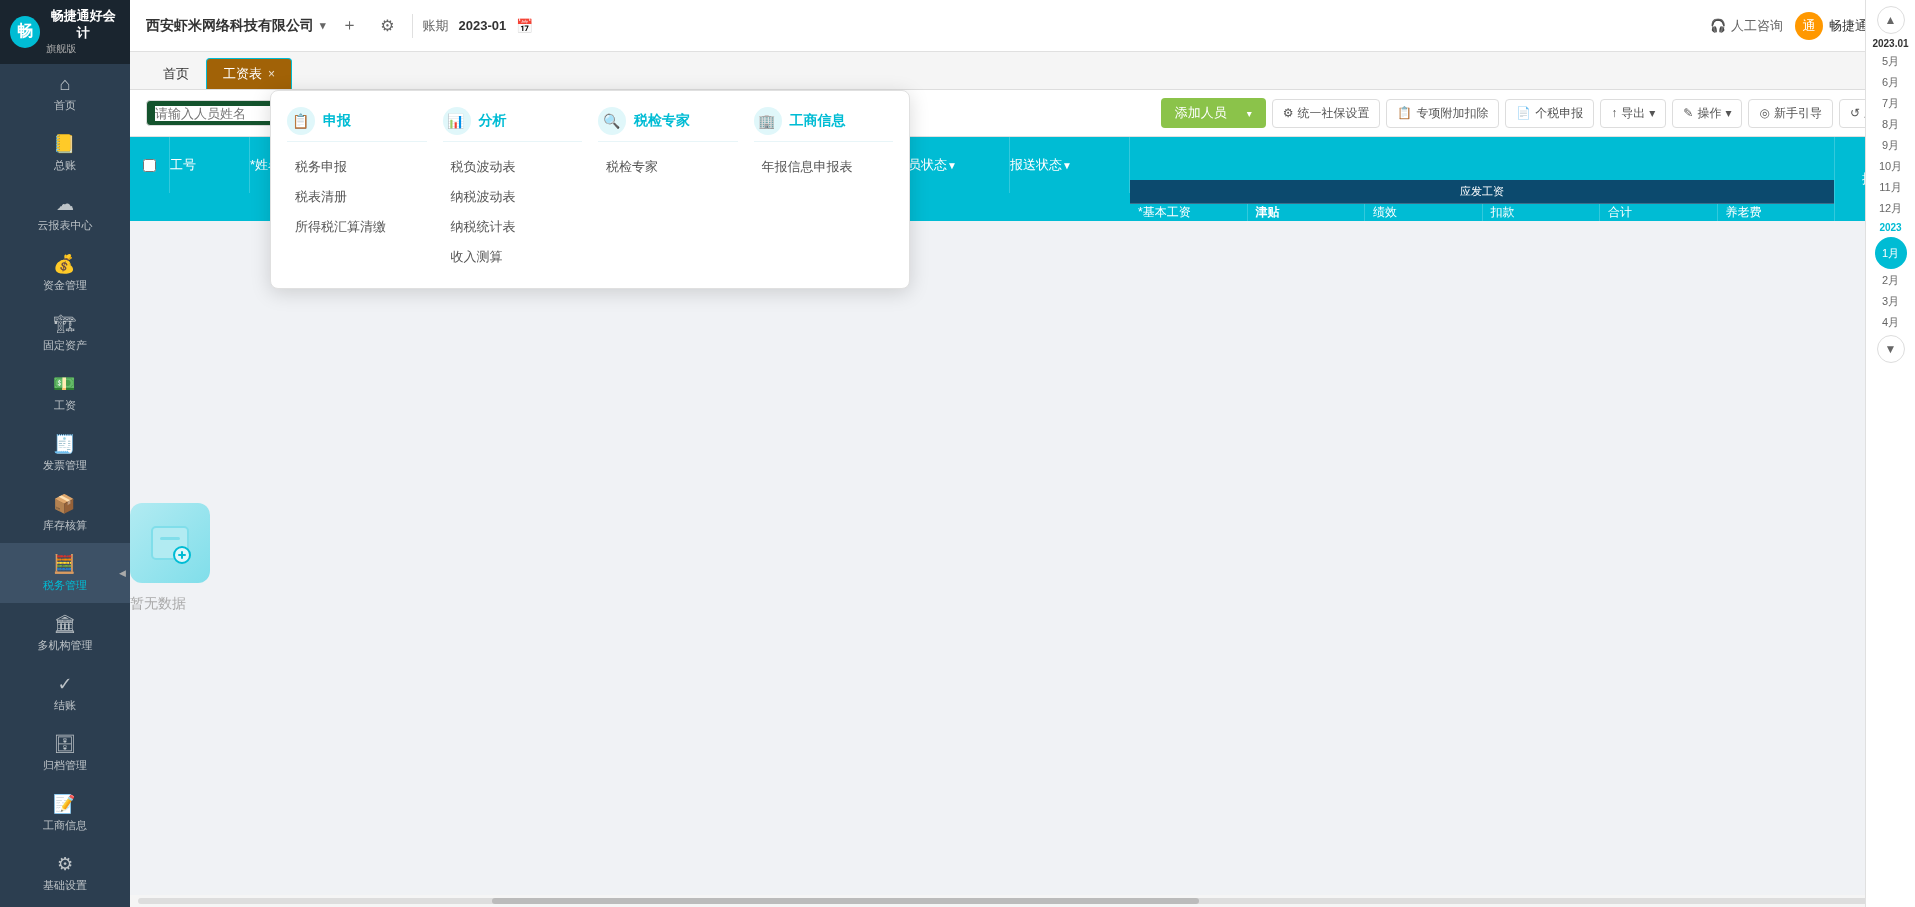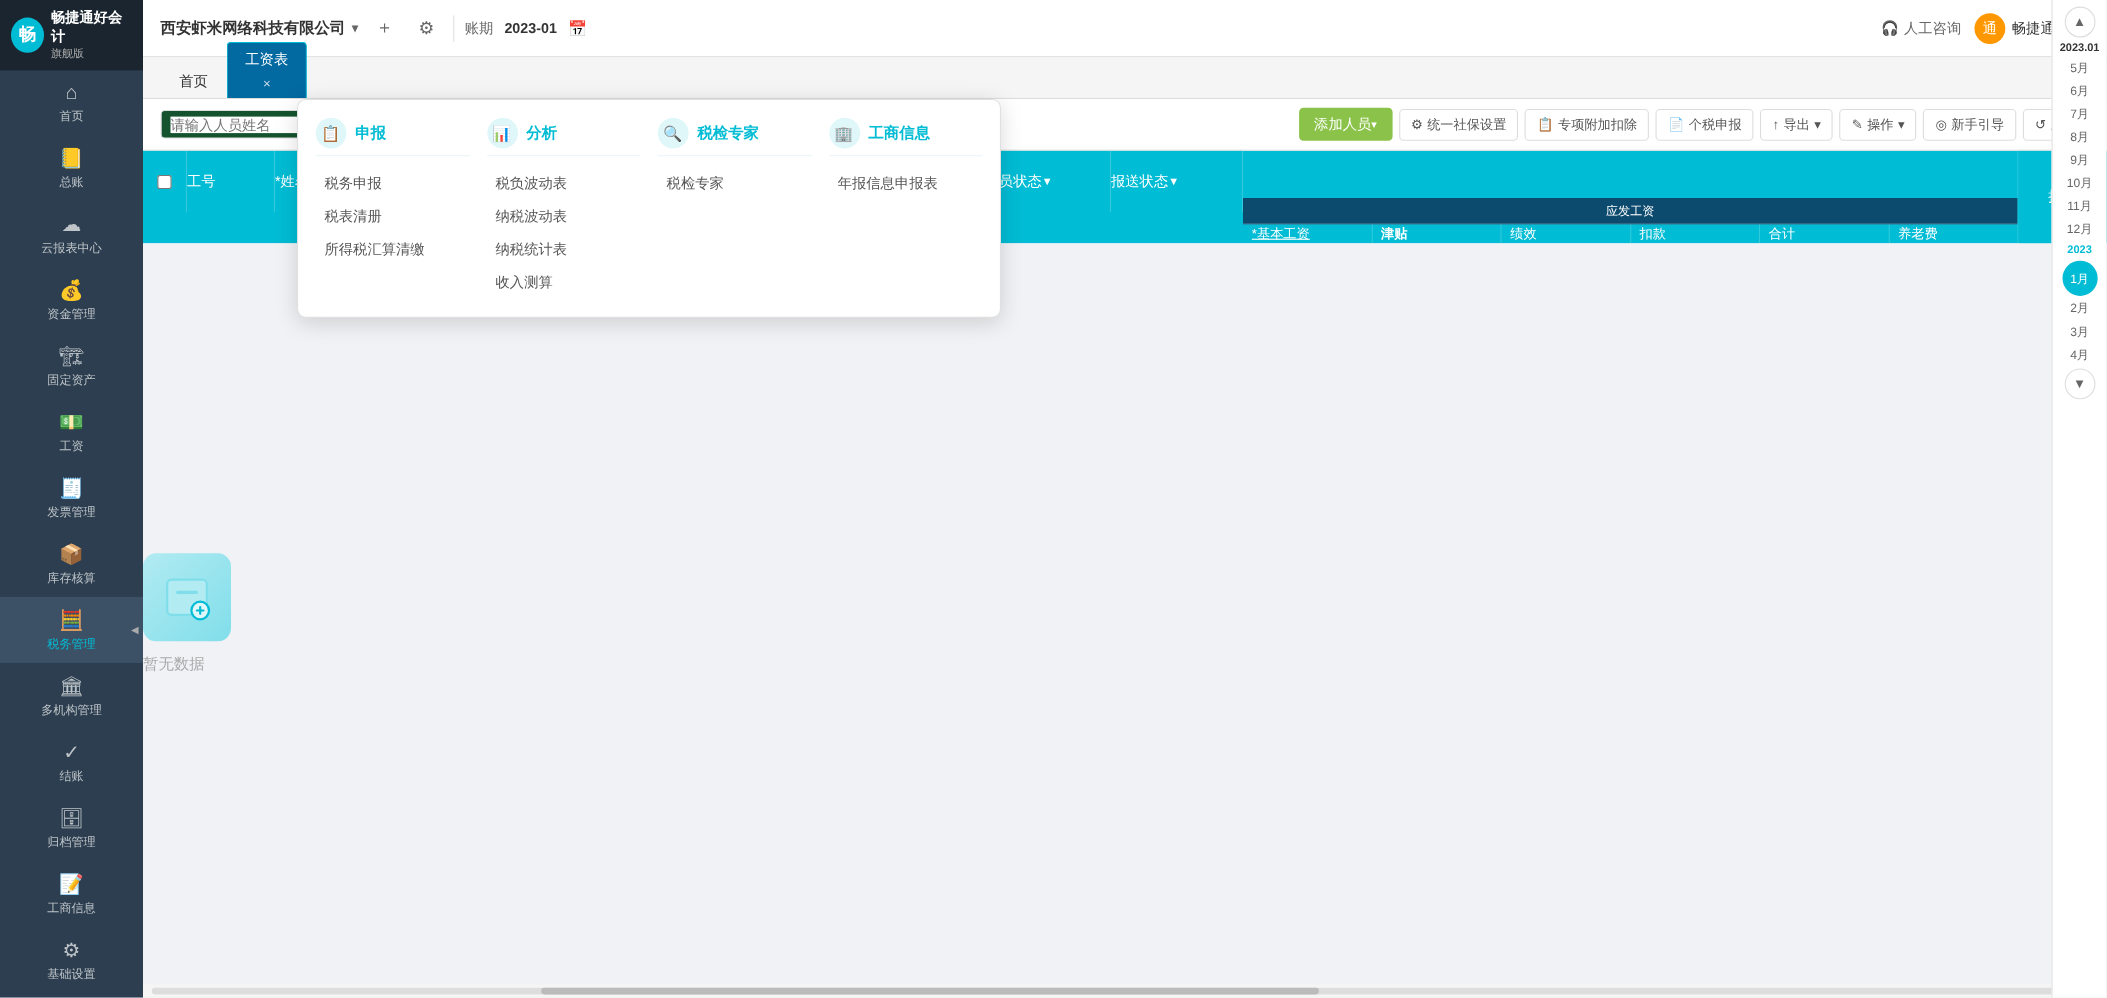--- a/index.html
+++ b/index.html
@@ -24,21 +24,21 @@
       min-height: 52px;
     }
     .sidebar-logo-icon {
       width: 32px;
       height: 32px;
       background: #00bcd4;
       border-radius: 50%;
       display: flex; align-items: center; justify-content: center;
       color: white; font-size: 16px; font-weight: bold;
     }
-    .sidebar-logo-text { color: white; font-size: 13px; font-weight: bold; line-height: 1.3; }
+    .sidebar-logo-text { color: white; font-size: 13px; font-weight: bold; line-height: 1.3; text-align: center; }
     .sidebar-logo-sub { color: #aaa; font-size: 10px; }
     .sidebar-items { flex: 1; overflow-y: auto; }
     .sidebar-item {
       display: flex; flex-direction: column; align-items: center;
       padding: 10px 5px; cursor: pointer; color: #bdc3c7;
       font-size: 12px; gap: 3px; transition: background 0.2s;
       position: relative;
     }
     .sidebar-item.active { background: #3d5166; color: #00bcd4; }
     .sidebar-item .s-icon { font-size: 18px; }
@@ -84,23 +84,22 @@
       padding: 0 16px; height: 38px;
       display: flex; align-items: flex-end; gap: 0;
     }
     .tab {
       padding: 6px 16px; font-size: 13px; cursor: pointer;
       border: 1px solid transparent; border-bottom: none;
       border-radius: 4px 4px 0 0; color: #555;
       display: flex; align-items: center; gap: 6px;
     }
     .tab.active {
-      background: #0369a1; color: white;
+      background: #a16207; color: white;
       border-color: #00bcd4;
-      flex-direction: column;
     }
     .tab.home { background: #f5f5f5; color: #333; border-color: transparent; }
     .tab .close-btn { font-size: 12px; cursor: pointer; opacity: 0.8; }
 
     
     .action-bar {
       background: white; padding: 8px 16px;
       display: flex; align-items: center; gap: 8px;
       border-bottom: 1px solid #e0e0e0;
     }
@@ -108,21 +107,21 @@
       display: flex; align-items: center; gap: 6px;
       border: 1px solid #ddd; border-radius: 4px;
       padding: 4px 8px; background: #14532d;
     }
     .search-box input { border: none; outline: none; font-size: 13px; color: #999; width: 150px; }
     .search-box .s-icon { color: #aaa; font-size: 14px; }
     .action-right { margin-left: auto; display: flex; align-items: center; gap: 6px; }
     .btn-add {
       background: #8bc34a; color: white; border: none;
       padding: 6px 14px; border-radius: 4px; cursor: pointer;
-      font-size: 13px; display: flex; align-items: center; gap: 0;
+      font-size: 13px; display: flex; align-items: center; gap: 20px;
     }
     .btn-add .arrow { font-size: 10px; }
     .btn-action {
       background: none; border: 1px solid #ddd; color: #555;
       padding: 5px 10px; border-radius: 4px; cursor: pointer;
       font-size: 12px; display: flex; align-items: center; gap: 4px;
     }
 
     
     .table-wrapper { flex: 1; overflow: hidden; display: flex; flex-direction: column; position: relative; }
@@ -428,21 +427,21 @@
         <div class="th th-send" style="background:#00bcd4;color:white;height:56px;display:flex;align-items:center;border-right:1px solid rgba(255,255,255,0.2);">
           <span>报送状态</span>
           <span style="font-size:10px;">▼</span>
         </div>
 
         <div style="flex:1;display:flex;flex-direction:column;border-right:1px solid rgba(255,255,255,0.2);">
           <div style="background:#0c4a6e;color:white;text-align:center;padding:4px 0;font-size:11px;border-bottom:1px solid rgba(255,255,255,0.2);margin-top:43px;">
             <span>应发工资</span>
           </div>
           <div style="display:flex;flex:1;">
-            <div style="flex:1;display:flex;align-items:center;padding:0 8px;color:white;font-size:12px;border-right:1px solid rgba(255,255,255,0.2);text-decoration:underline;">
+            <div style="flex:1;display:flex;align-items:center;padding:0 8px;color:white;font-size:12px;border-right:1px solid rgba(255,255,255,0.2);">
               <span>*基本工资</span>
             </div>
             <div style="flex:1;display:flex;align-items:center;padding:0 8px;color:white;font-size:12px;border-right:1px solid rgba(255,255,255,0.2);font-weight:bold;">
               <span>津贴</span>
             </div>
             <div style="flex:1;display:flex;align-items:center;padding:0 8px;color:white;font-size:12px;border-right:1px solid rgba(255,255,255,0.2);">
               <span>绩效</span>
             </div>
             <div style="flex:1;display:flex;align-items:center;padding:0 8px;color:white;font-size:12px;border-right:1px solid rgba(255,255,255,0.2);">
               <span>扣款</span>

